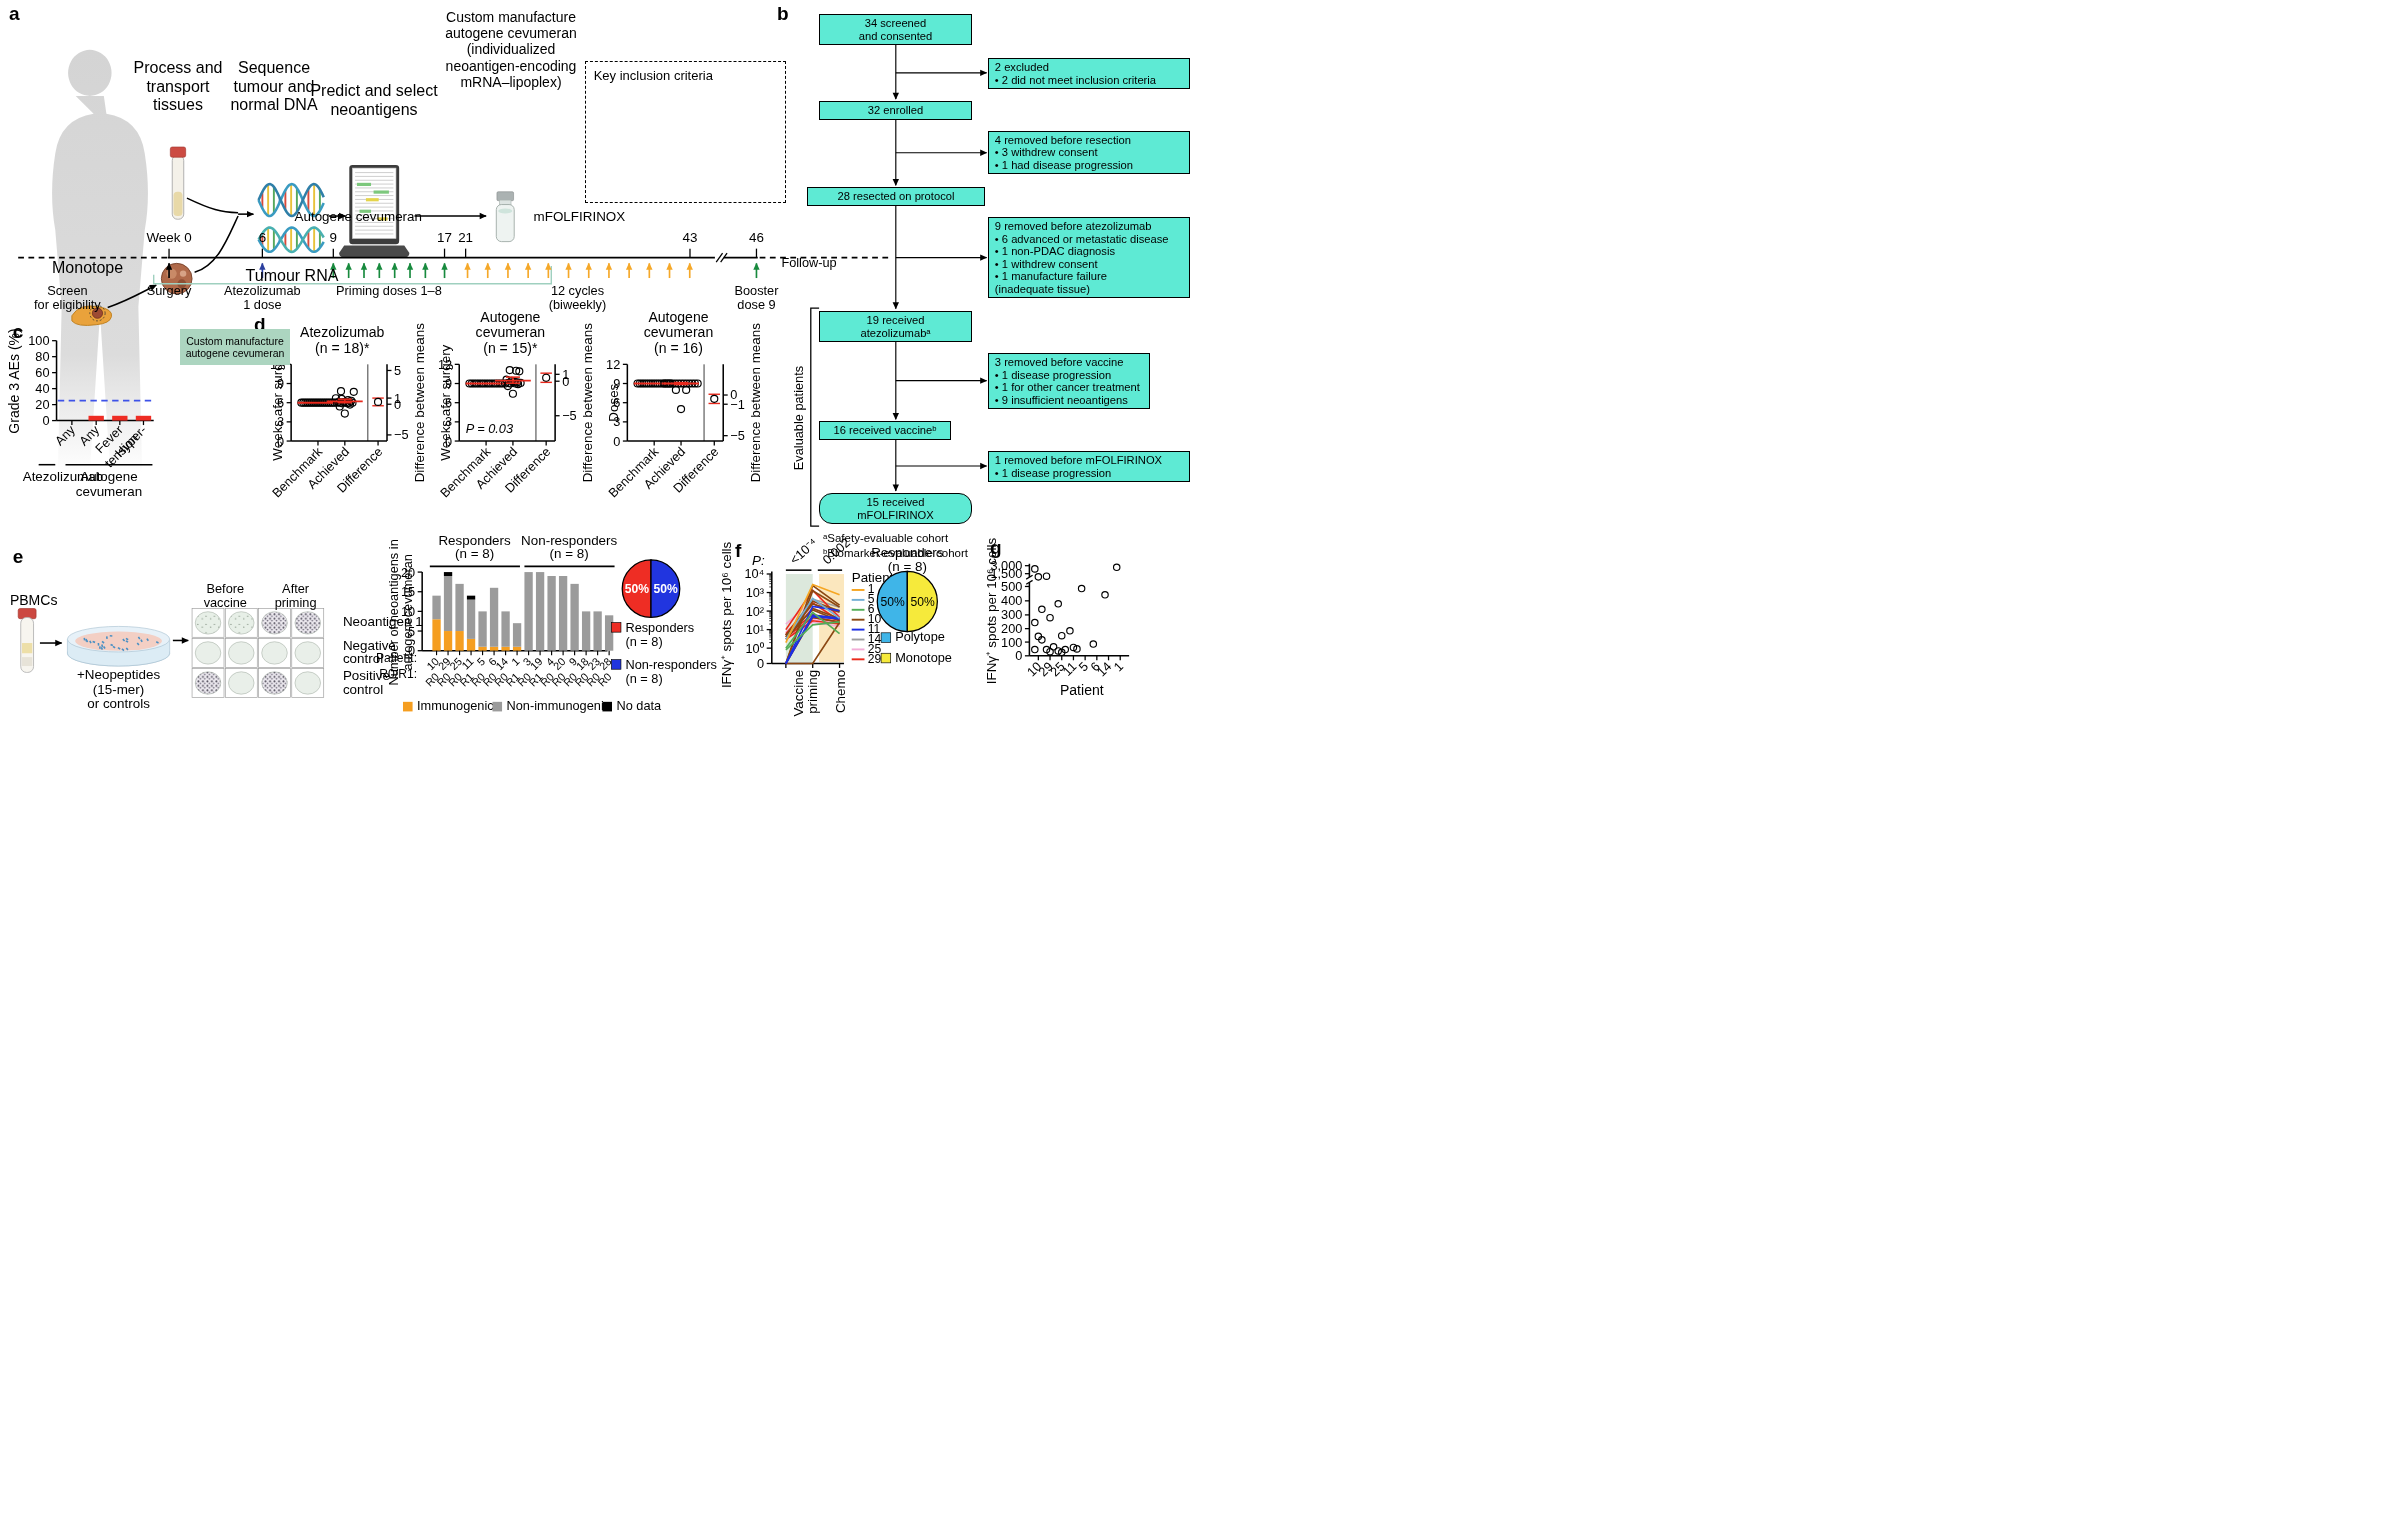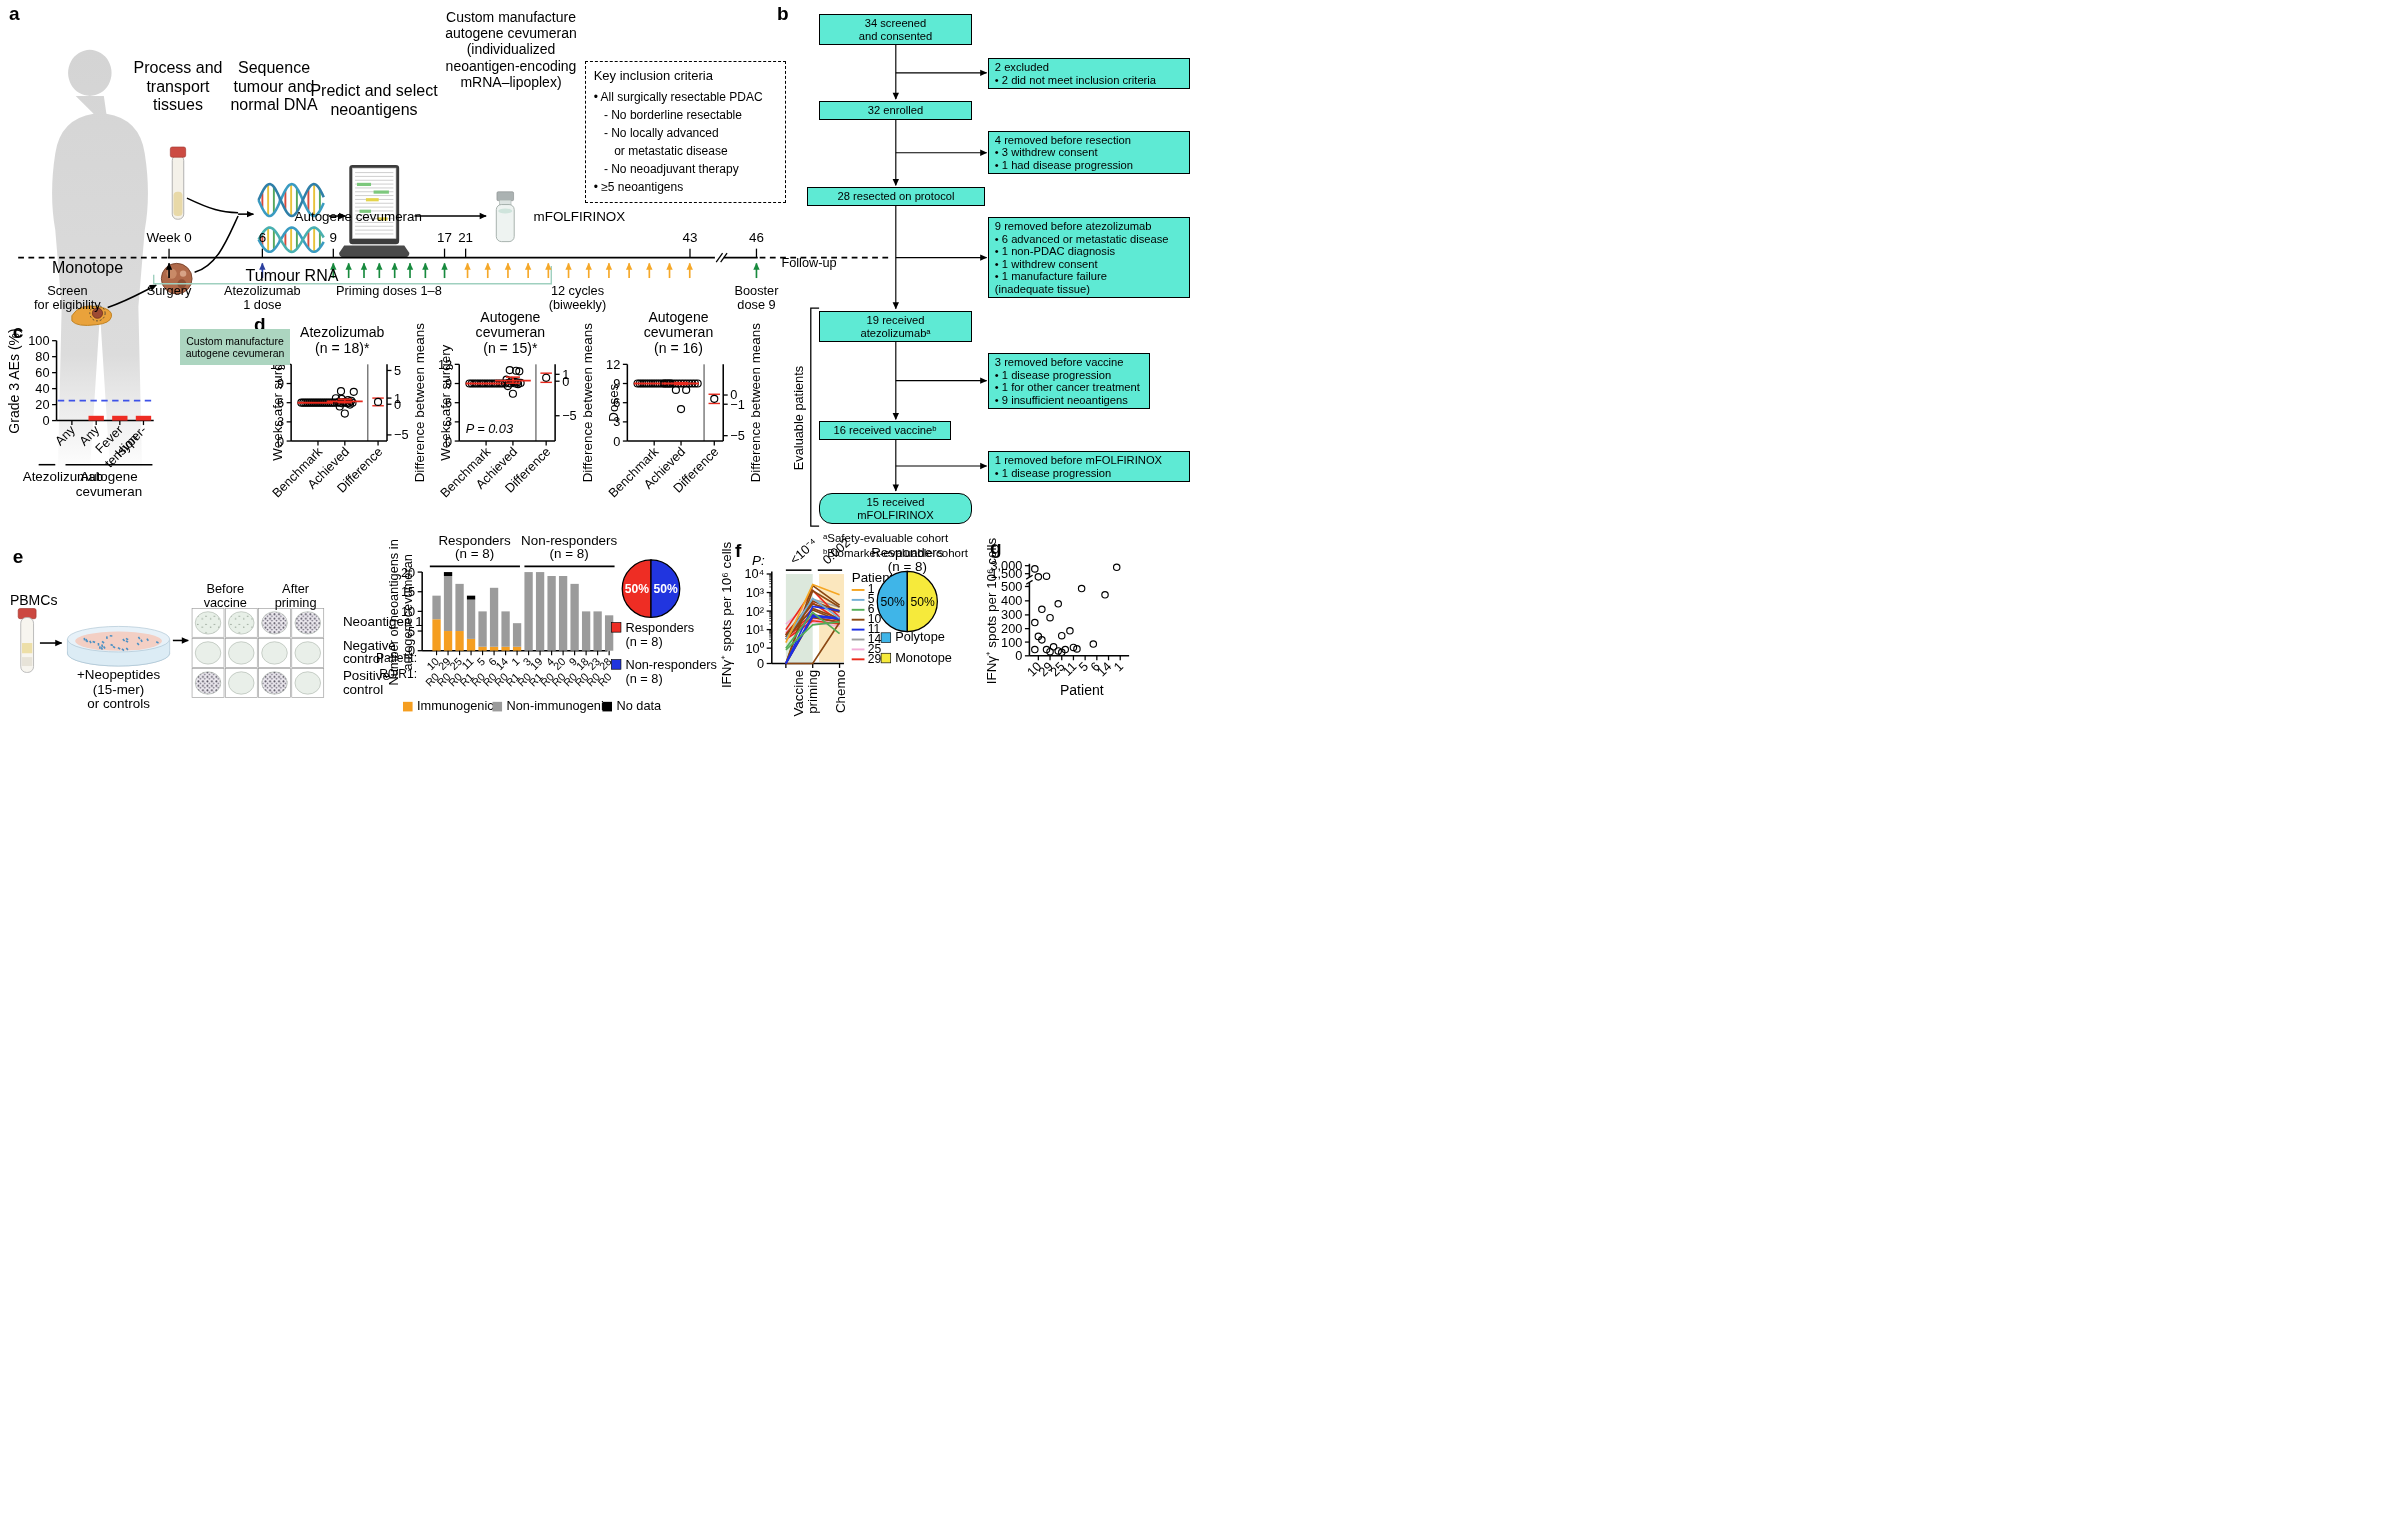--- a/index.html
+++ b/index.html
@@ -839,28 +839,20 @@
   <div class="lab ctr" style="left:292px;top:267px;font-size:16px">Tumour RNA</div>
   <div class="lab" style="left:52px;top:259px;font-size:16px">Monotope</div>
 
   <div class="greenbox" style="left:180px;top:329px;width:110px;height:36px;font-size:10.5px">
     <span class="lab" style="position:static;white-space:pre">Custom manufacture
 autogene cevumeran</span>
   </div>
 
   <div class="keybox" style="left:585px;top:61px;width:201px;height:142px">
     <div class="kt">Key inclusion criteria</div>
-    <div id="key-items">
-        <div class="ki" style="padding-left: 0px;">• All surgically resectable PDAC</div>
-        <div class="ki" style="padding-left: 10.2px;">- No borderline resectable</div>
-        <div class="ki" style="padding-left: 10.2px;">- No locally advanced</div>
-        <div class="ki" style="padding-left: 20.5px;">or metastatic disease</div>
-        <div class="ki" style="padding-left: 10.2px;">- No neoadjuvant therapy</div>
-        <div class="ki" style="padding-left: 0px;">• ≥5 neoantigens</div>
-      </div>
   </div>
 
   <div id="flow-layer">
       <div class="fbox main" style="left: 819px; top: 14px; width: 153px; height: 31px;">
         <div>34 screened</div>
         <div>and consented</div>
       </div>
       <div class="fbox main" style="left: 819px; top: 101px; width: 153px; height: 18.5px;">
         <div>32 enrolled</div>
       </div>

